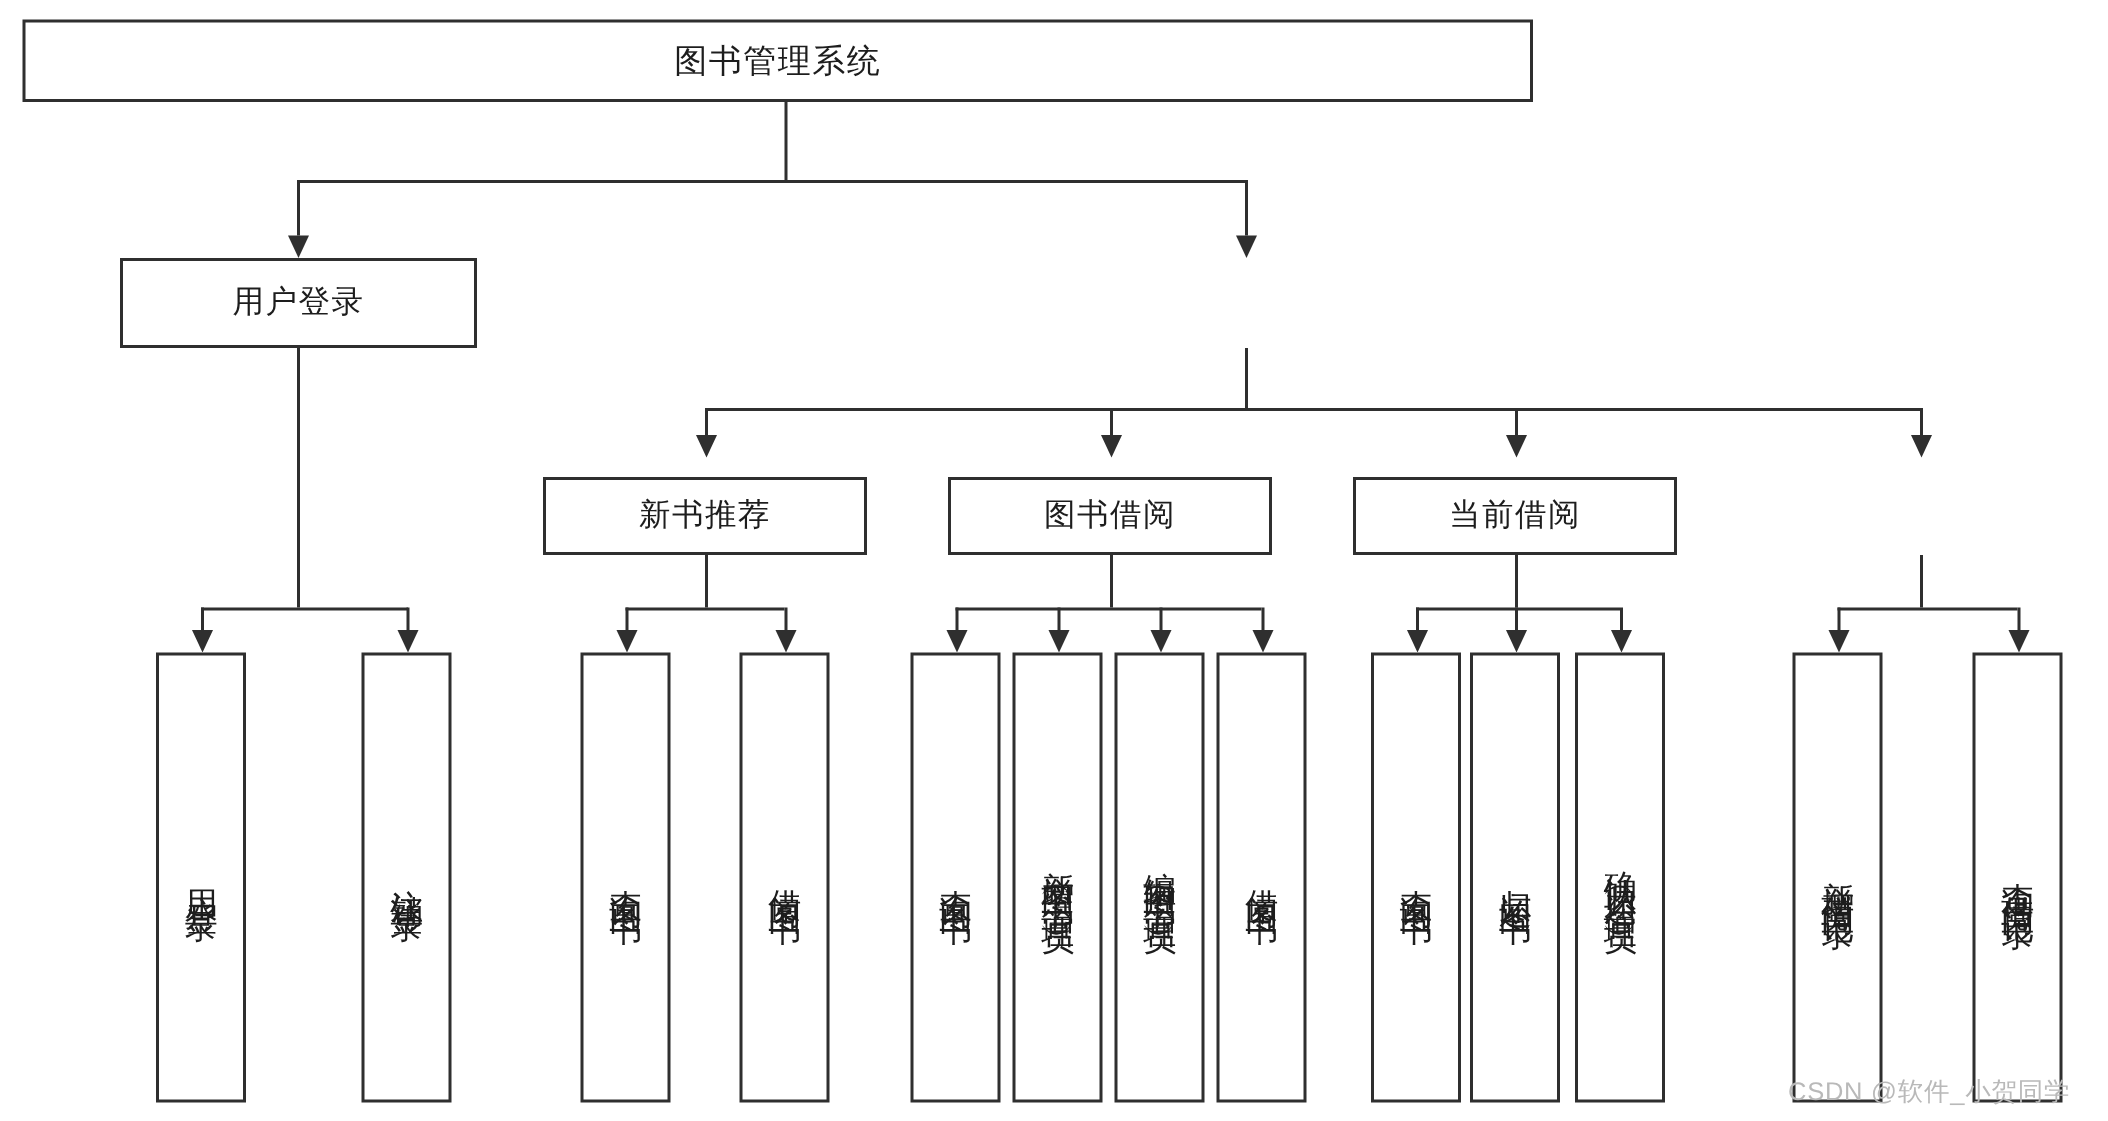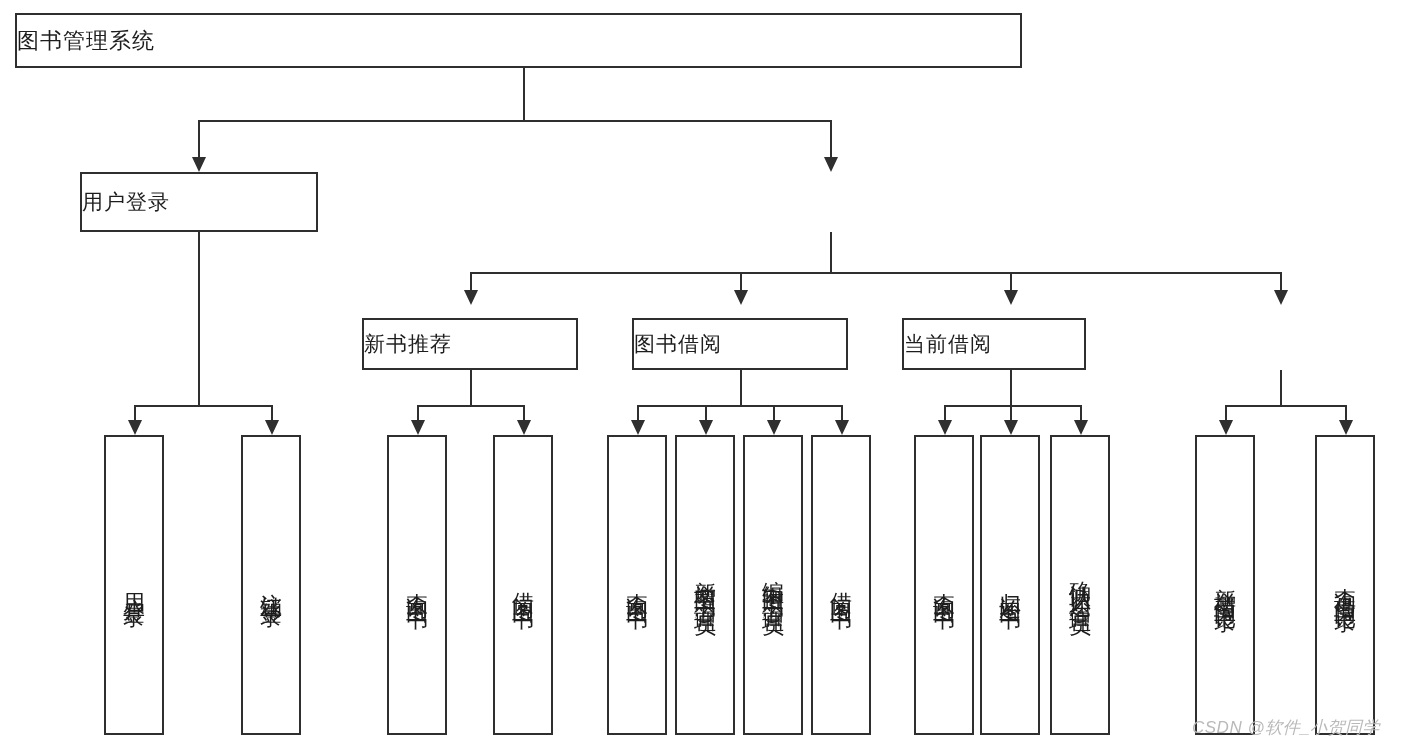--- a/index.html
+++ b/index.html
@@ -14,21 +14,21 @@
     background:#ffffff;
     overflow:hidden;
   }
   .node{
     position:absolute;
     box-sizing:border-box;
     border:2px solid #2f2f2f;
     background:#ffffff;
     display:flex;
     align-items:center;
-    justify-content:flex-start;
+    justify-content:center;
     text-align:center;
   }
   .node .label{
     font-size:21px;
     line-height:1.25;
     letter-spacing:1px;
     color:#1d1d1d;
     white-space:nowrap;
   }
   .node.leaf{
@@ -111,21 +111,21 @@
   <div class="arrow" style="left:1004px;top:290px;"></div>
   <div class="vline" style="left:1280px;top:272px;height:20px;"></div>
   <div class="arrow" style="left:1274px;top:290px;"></div>
 
   <div class="node" style="left:632px;top:318px;width:216px;height:52px;">
     <span class="label">图书借阅</span>
   </div>
   <div class="node" style="left:362px;top:318px;width:216px;height:52px;">
     <span class="label">新书推荐</span>
   </div>
-  <div class="node" style="left:902px;top:318px;width:184px;height:52px;">
+  <div class="node" style="left:902px;top:318px;width:216px;height:52px;">
     <span class="label">当前借阅</span>
   </div>
 
   <div class="vline" style="left:470px;top:370px;height:35px;"></div>
   <div class="hline" style="left:417px;top:405px;width:106px;"></div>
   <div class="vline" style="left:417px;top:405px;height:18px;"></div>
   <div class="arrow" style="left:411px;top:420px;"></div>
   <div class="vline" style="left:523px;top:405px;height:18px;"></div>
   <div class="arrow" style="left:517px;top:420px;"></div>
 
@@ -193,15 +193,15 @@
     <span class="label">确认归还（管理员）</span>
   </div>
 
   <div class="node leaf" style="left:1195px;top:435px;width:60px;height:300px;">
     <span class="label">新增借阅记录</span>
   </div>
   <div class="node leaf" style="left:1315px;top:435px;width:60px;height:300px;">
     <span class="label">查询借阅记录</span>
   </div>
 
-  <div class="watermark" style="left:1192px;top:716px;font-style:italic;">CSDN @软件_小贺同学</div>
+  <div class="watermark" style="left:1192px;top:716px;">CSDN @软件_小贺同学</div>
 
 </div>
 
 </body></html>

